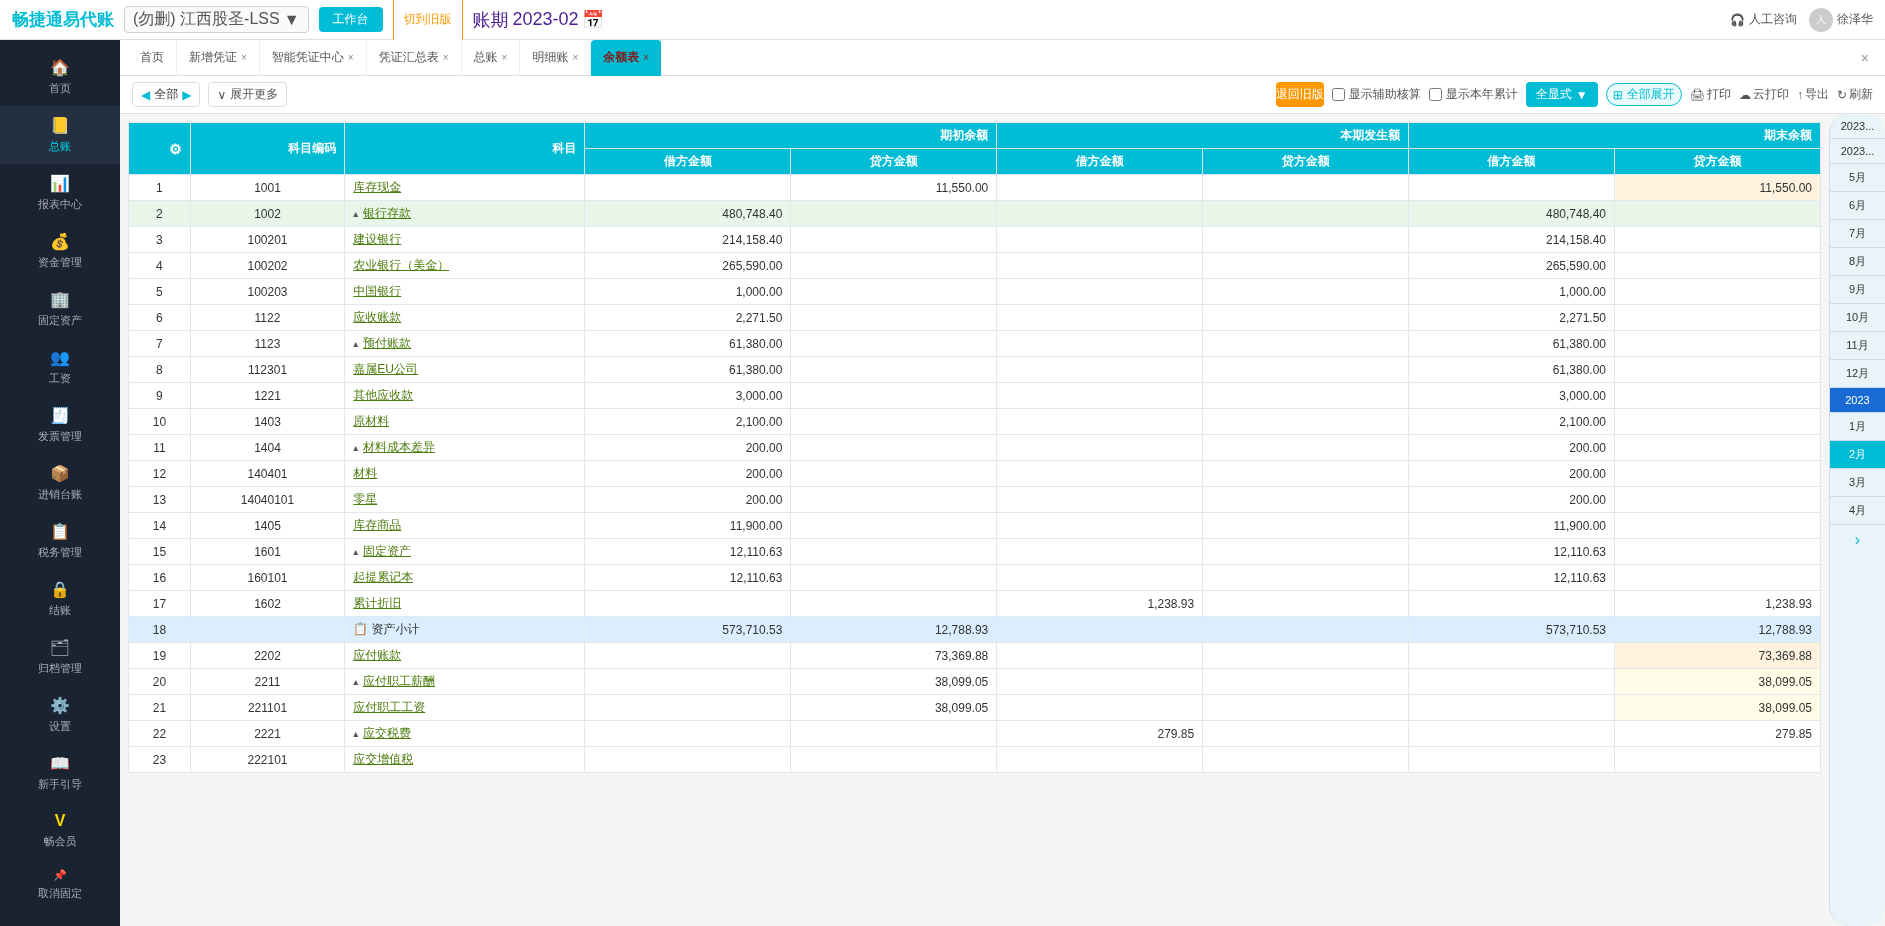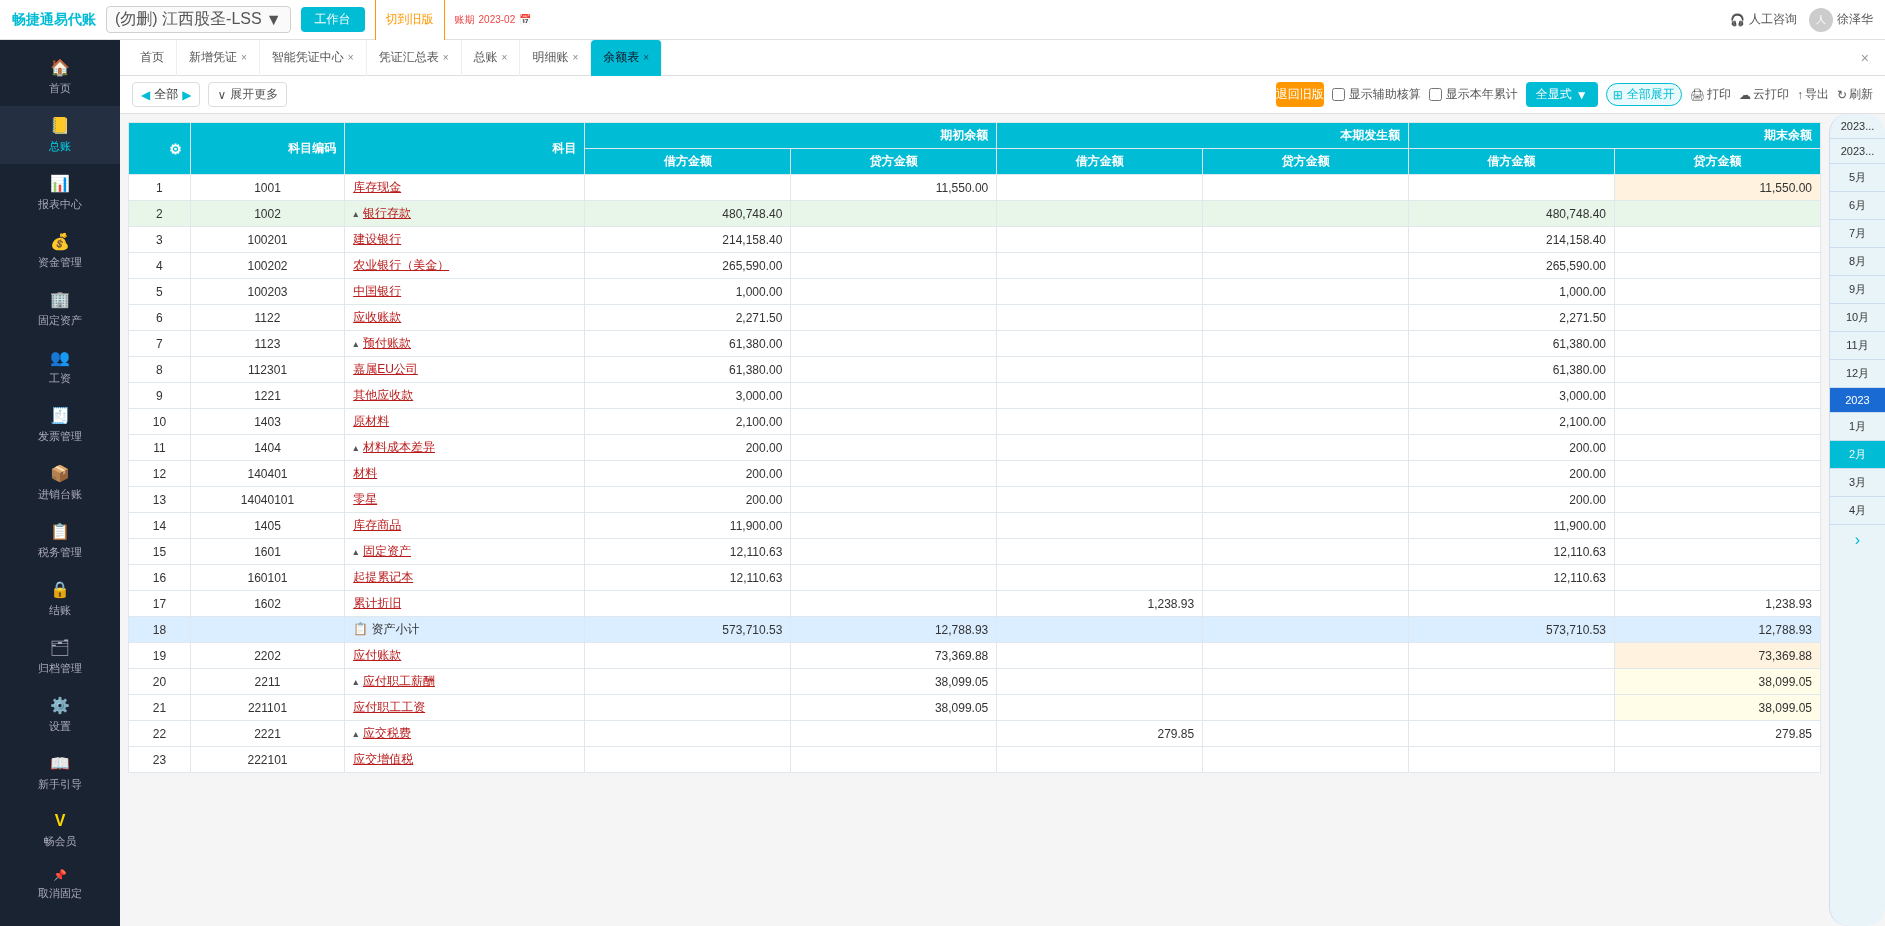--- a/index.html
+++ b/index.html
@@ -4,36 +4,36 @@
   <style>
     * { box-sizing: border-box; margin: 0; padding: 0; }
     body { font-family: 'Microsoft YaHei', '微软雅黑', Arial, sans-serif; font-size: 12px; background: #f0f2f5; color: #333; overflow: hidden; }
 
     
     .top-bar {
       display: flex; align-items: center; height: 40px;
       background: #fff; border-bottom: 1px solid #e0e0e0;
       padding: 0 12px; gap: 10px;
     }
-    .app-logo { color: #00bcd4; font-weight: bold; font-size: 14px; white-space: nowrap; }
+    .app-logo { color: #00bcd4; font-weight: bold; font-size: 17px; white-space: nowrap; }
     .company-selector {
       display: flex; align-items: center; gap: 4px;
       border: 1px solid #d0d0d0; border-radius: 4px; padding: 2px 8px;
       background: #fafafa; cursor: pointer; min-width: 160px;
     }
     .company-selector span { font-size: 16px; color: #555; }
     .btn-workbench {
       background: #00bcd4; color: #fff; border: none; border-radius: 4px;
       padding: 4px 14px; cursor: pointer; font-size: 12px;
     }
     .btn-switch {
       border: 1px solid #ff9800; color: #ff9800; background: #fff;
       border-radius: 4px; padding: 16px 10px; cursor: pointer; font-size: 12px;
     }
-    .period-info { font-size: 10px; color: #ef4444; display: flex; align-items: center; gap: 4px; }
+    .period-info { font-size: 18px; color: #4c1d95; display: flex; align-items: center; gap: 4px; }
     .top-bar-right { margin-left: auto; display: flex; align-items: center; gap: 12px; font-size: 12px; color: #555; }
     .user-service { display: flex; align-items: center; gap: 4px; cursor: pointer; }
     .user-avatar { width: 24px; height: 24px; border-radius: 50%; background: #ccc; display: flex; align-items: center; justify-content: center; font-size: 10px; color: #fff; }
 
     
     .main-layout { display: flex; height: calc(100vh - 40px); }
 
     
     .sidebar {
       width: 120px; background: #1a2332; color: #fff;
@@ -56,21 +56,21 @@
     
     .tab-bar {
       display: flex; align-items: center; background: #fff;
       border-bottom: 1px solid #ddd; padding: 0 8px; height: 36px; flex-shrink: 0;
     }
     .tab {
       display: flex; align-items: center; padding: 0 12px; height: 36px;
       border-right: 1px solid #eee; cursor: pointer; font-size: 12px;
       color: #555; gap: 4px; white-space: nowrap;
     }
-    .tab.active { background: #00bcd4; color: #0f172a; border-radius: 4px 4px 0 0; }
+    .tab.active { background: #00bcd4; color: #7f1d1d; border-radius: 4px 4px 0 0; font-weight: bold; }
     .tab .close-x { font-size: 10px; cursor: pointer; opacity: 0.7; }
     .tab-close-btn { margin-left: auto; font-size: 14px; cursor: pointer; color: #999; padding: 0 8px; }
 
     
     .module-content { flex: 1; display: flex; overflow: hidden; }
 
     .page-wrapper { flex: 1; display: flex; flex-direction: column; overflow: hidden; background: #f5f5f5; }
 
     
     .toolbar {
@@ -117,21 +117,21 @@
     .col-seq { width: 36px; text-align: center; }
     .col-code { width: 90px; text-align: center; }
     .col-name { width: 140px; text-align: left; }
     .col-amount { width: 120px; }
     .balance-table tbody td.text-center { text-align: center; }
     .balance-table tbody td.text-left { text-align: left; }
     .row-highlight-green { background: #e8f5e9 !important; }
     .row-subtotal { background: #dbeeff !important; border-radius: 11px; }
     .cell-highlight-orange { background: #fff3e0; }
     .cell-highlight-yellow { background: #fffde7; }
-    .link-like { color: #b91c1c; cursor: pointer; text-decoration: underline; }
+    .link-like { color: #4d7c0f; cursor: pointer; text-decoration: underline; }
     .expand-icon { font-size: 10px; color: #555; margin-right: 2px; }
 
     
     .right-panel {
       width: 56px; background: #e8f4f8; border-left: 1px solid #cde;
       display: flex; flex-direction: column; font-size: 11px; color: #333;
       overflow-y: auto; flex-shrink: 0; border-radius: 19px;
     }
     .right-panel-item {
       padding: 6px 4px; text-align: center; border-bottom: 1px solid #cde;

